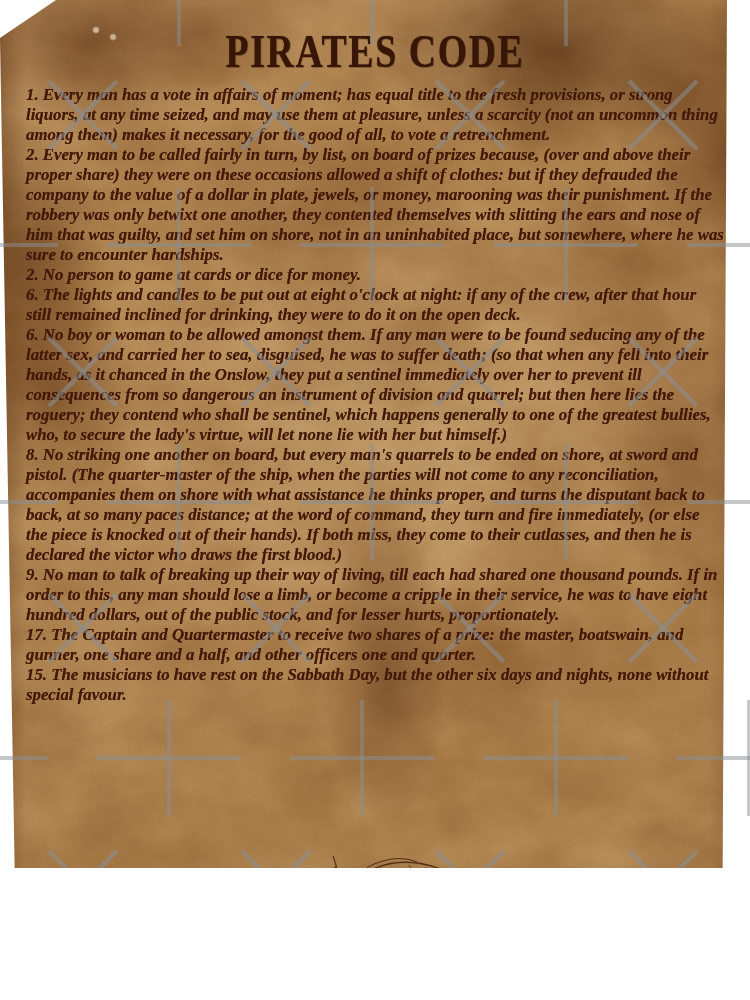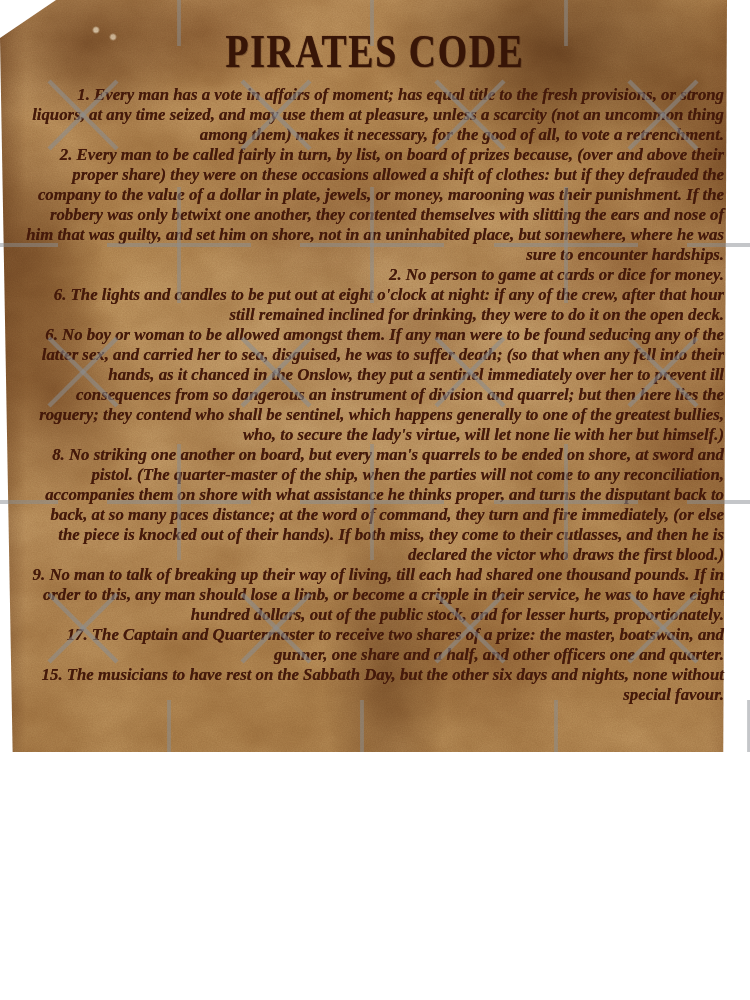--- a/index.html
+++ b/index.html
@@ -1,16 +1,16 @@
 <!DOCTYPE html>
 <html><head>
 <meta charset="utf-8">
 <style>
   html,body{margin:0;padding:0;background:#ffffff;}
-  .stage{position:relative;width:750px;height:752px;overflow:hidden;background:#ffffff;
+  .stage{position:relative;width:750px;height:868px;overflow:hidden;background:#ffffff;
          font-family:"Liberation Serif",serif;}
   
   .parchment{
     position:absolute;inset:0;
     clip-path:polygon(56px 0px,727px 0px,722px 1000px,17px 1000px,0px 38px);
     background:
       radial-gradient(circle 3px at 96px 30px, rgba(255,250,238,.95) 0 2px, rgba(255,250,238,0) 4px),
       radial-gradient(circle 3px at 113px 37px, rgba(255,248,235,.9) 0 2px, rgba(255,248,235,0) 4px),
       radial-gradient(ellipse 180px 120px at 85px 45px,  rgba(96,50,16,.55),  rgba(96,50,16,0) 70%),
       radial-gradient(ellipse 140px 90px  at 210px 30px, rgba(110,60,22,.45), rgba(110,60,22,0) 70%),
@@ -37,21 +37,21 @@
   .content{position:absolute;left:0;top:0;width:750px;}
   h1.title{
     margin:26px 0 0 0;text-align:center;
     font-family:"Liberation Serif",serif;font-weight:bold;
     font-size:46px;line-height:52px;letter-spacing:2px;
     color:#371507;transform:scaleX(.82);transform-origin:50% 50%;
     text-shadow:0 0 1px rgba(45,16,5,.75), 1px 1px 0 rgba(45,16,5,.25);
   }
   .rules{margin-top:7px;padding:0 26px;}
   .rules p{
-    margin:0;text-align:right;
+    margin:0;text-align:left;
     font-family:"Liberation Serif",serif;font-style:italic;font-weight:bold;
     font-size:16.8px;line-height:20px;color:#45190a;
     text-shadow:0 0 .6px rgba(60,22,8,.8);
   }
   
   .skeleton{position:absolute;left:295px;top:856px;width:190px;height:142px;}
   .skeleton path,.skeleton line{stroke:#3d1d07;fill:none;stroke-linecap:round;opacity:.82;}
   
   .watermark{position:absolute;inset:0;width:750px;height:1000px;pointer-events:none;}
 </style>

